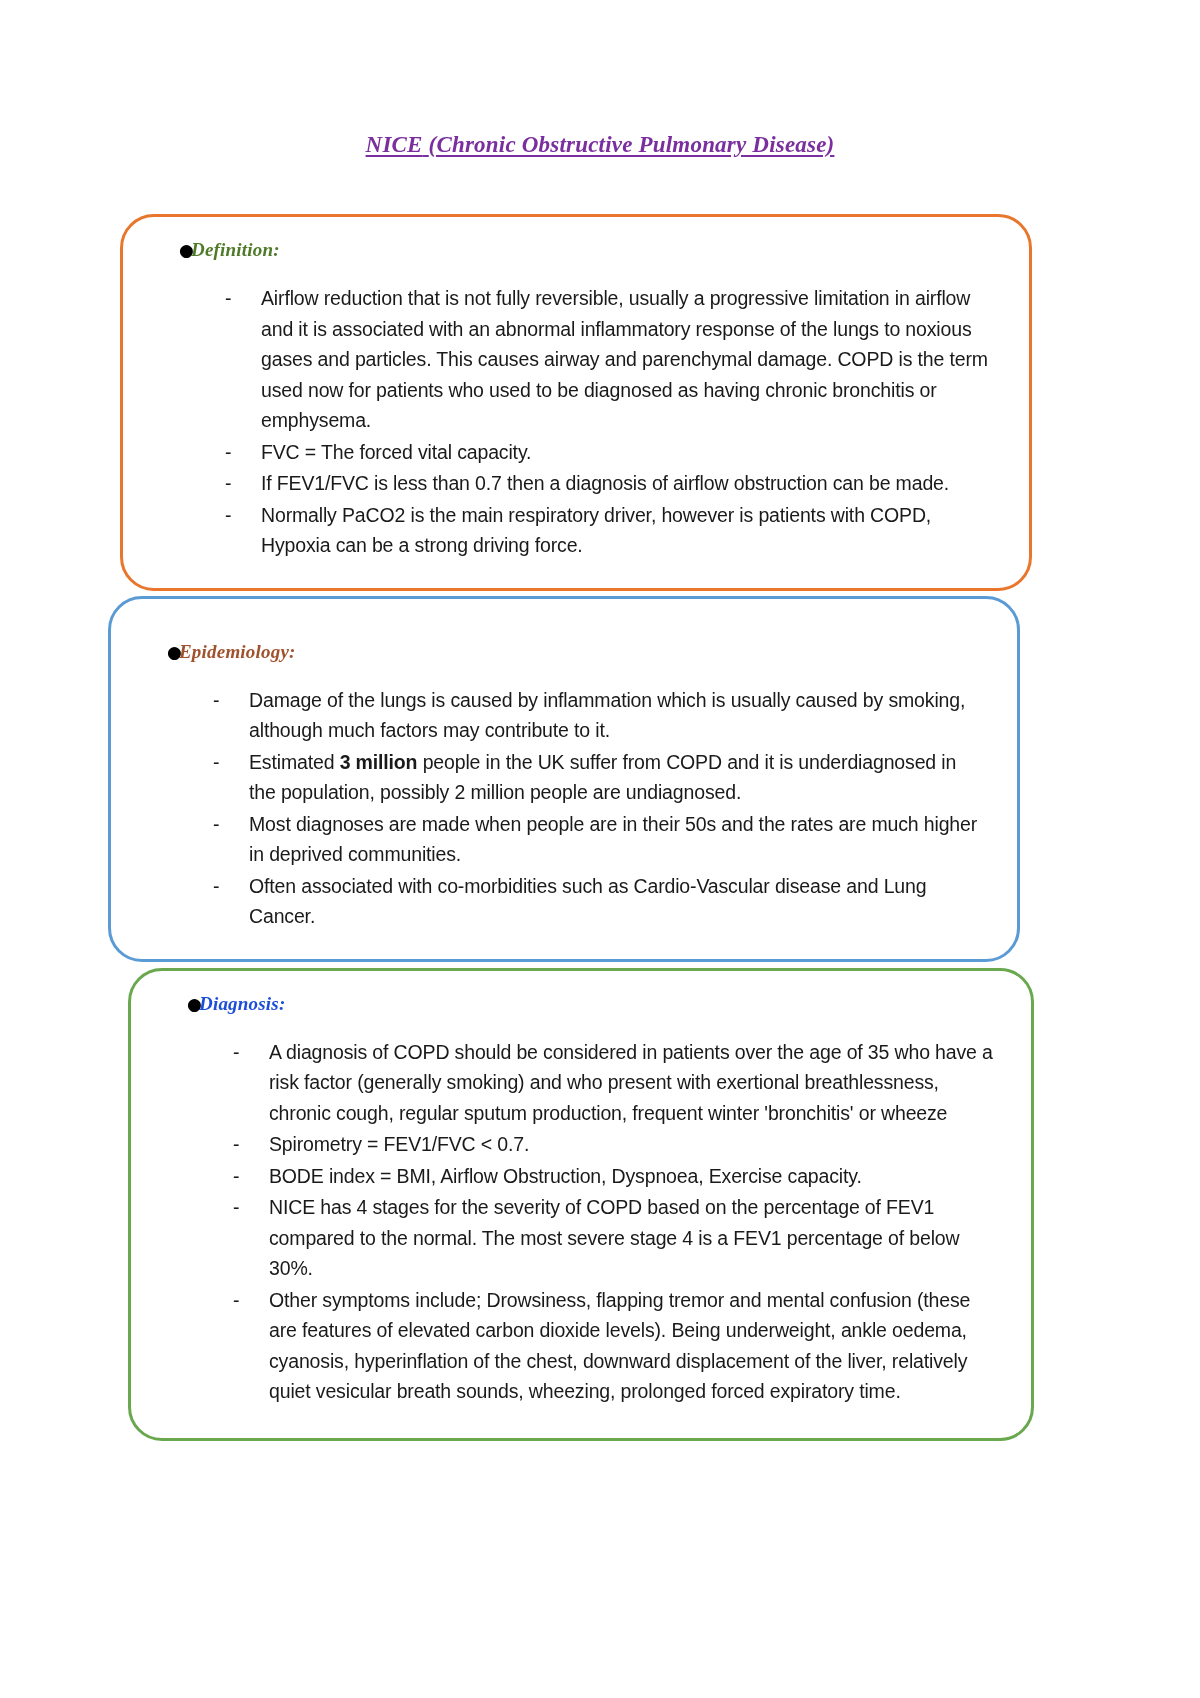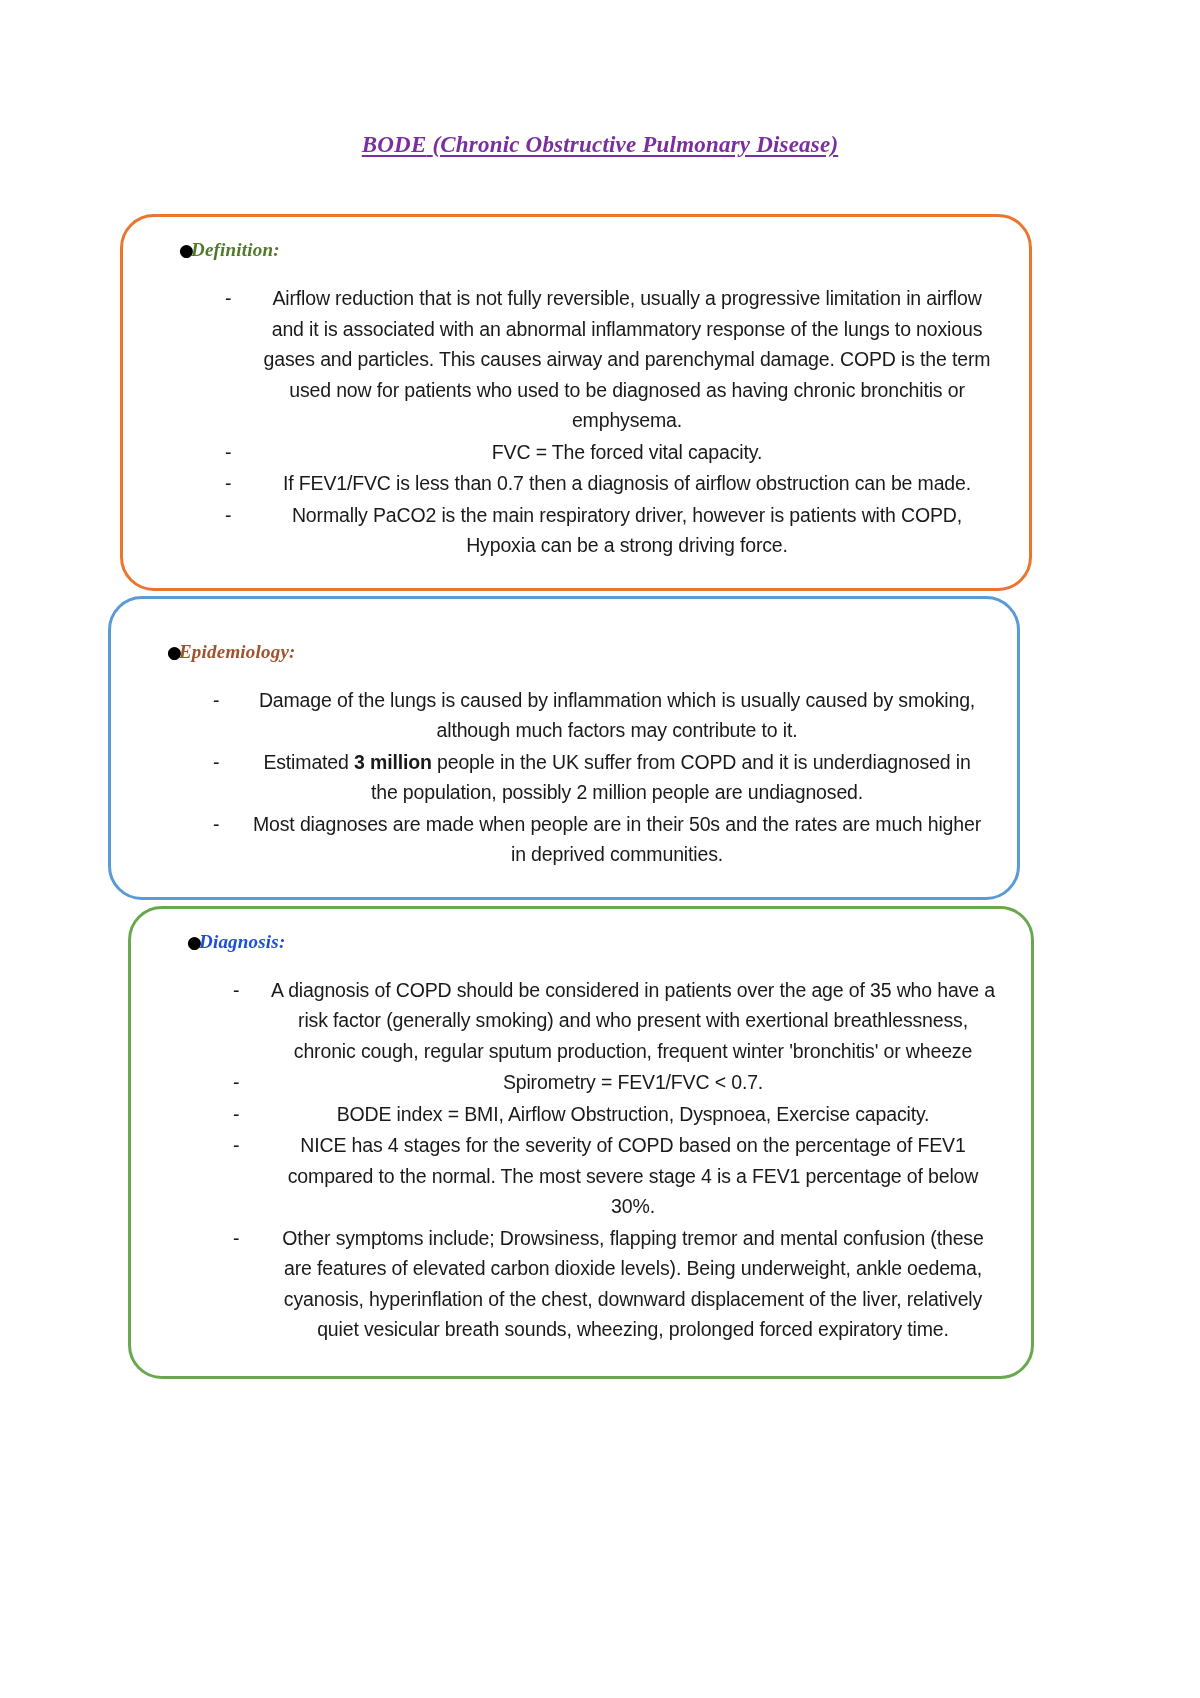--- a/index.html
+++ b/index.html
@@ -104,21 +104,20 @@
   ul.dashes li {
     position: relative;
     margin: 0 0 1px 0;
     padding-left: 112px;
     font-family: "Liberation Sans", "DejaVu Sans", sans-serif;
     font-weight: 300;
     font-size: 19.5px;
     line-height: 30.5px;
     letter-spacing: -0.15px;
     color: #1a1a1a;
-    text-align: center;
   }
   ul.dashes li::before {
     content: "-";
     position: absolute;
     left: 76px;
     top: 0;
     font-family: "Liberation Sans", "DejaVu Sans", sans-serif;
     font-size: 19.5px;
     line-height: 30.5px;
     color: #1a1a1a;
@@ -129,21 +128,21 @@
   .sec-definition ul.dashes li { padding-right: 10px; }
   .sec-epidemiology ul.dashes li { padding-right: 6px; }
   .sec-diagnosis ul.dashes li { padding-right: 8px; }
 </style>
 </head>
 <body>
 
 <div class="page">
 
   <h1 class="doc-title">
-    <span class="u"><span>BODE</span>
+    <span class="u"><span>NICE</span>
     <span>(Chronic Obstructive Pulmonary Disease)</span></span>
   </h1>
 
   <div class="sections">
 
     <section class="sec sec-definition">
       <div class="head-row">
         <span class="head-bullet">●</span>
         <span class="head-label clr-green">Definition:</span>
       </div>
@@ -157,20 +156,21 @@
 
     <section class="sec sec-epidemiology">
       <div class="head-row">
         <span class="head-bullet">●</span>
         <span class="head-label clr-brown">Epidemiology:</span>
       </div>
       <ul class="dashes">
         <li>Damage of the lungs is caused by inflammation which is usually caused by smoking, although much factors may contribute to it.</li>
         <li>Estimated <b>3 million</b> people in the UK suffer from COPD and it is underdiagnosed in the population, possibly 2 million people are undiagnosed.</li>
         <li>Most diagnoses are made when people are in their 50s and the rates are much higher in deprived communities.</li>
+        <li>Often associated with co-morbidities such as Cardio-Vascular disease and Lung Cancer.</li>
       </ul>
     </section>
 
     <section class="sec sec-diagnosis">
       <div class="head-row">
         <span class="head-bullet">●</span>
         <span class="head-label clr-blue">Diagnosis:</span>
       </div>
       <ul class="dashes">
         <li>A diagnosis of COPD should be considered in patients over the age of 35 who have a risk factor (generally smoking) and who present with exertional breathlessness, chronic cough, regular sputum production, frequent winter 'bronchitis' or wheeze</li>

